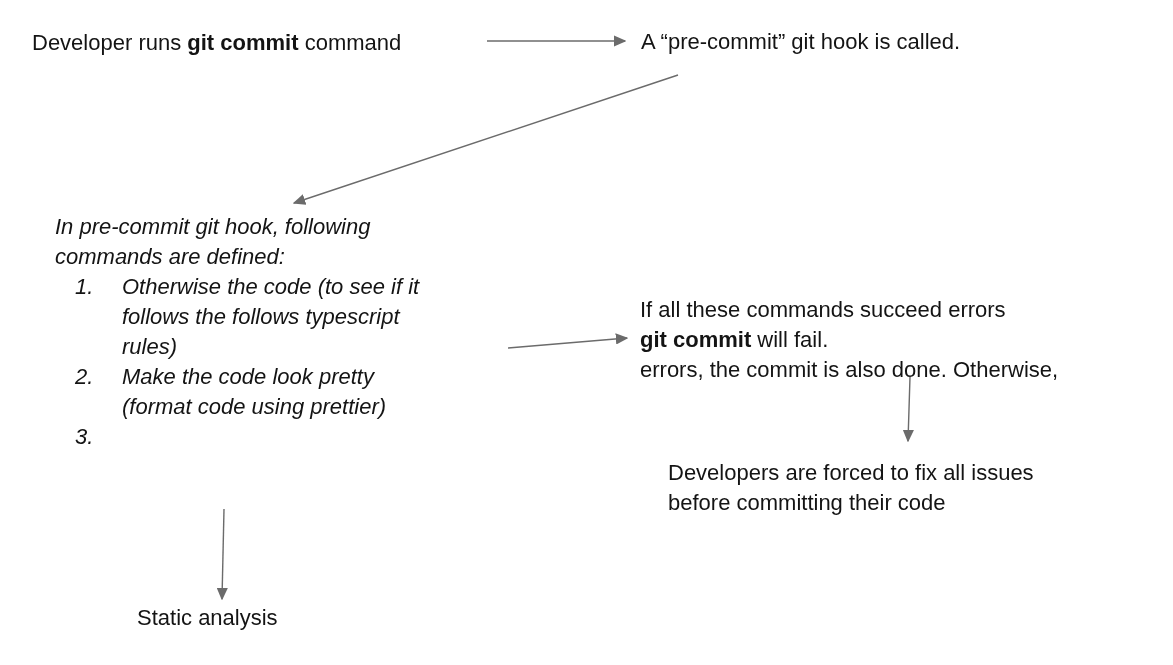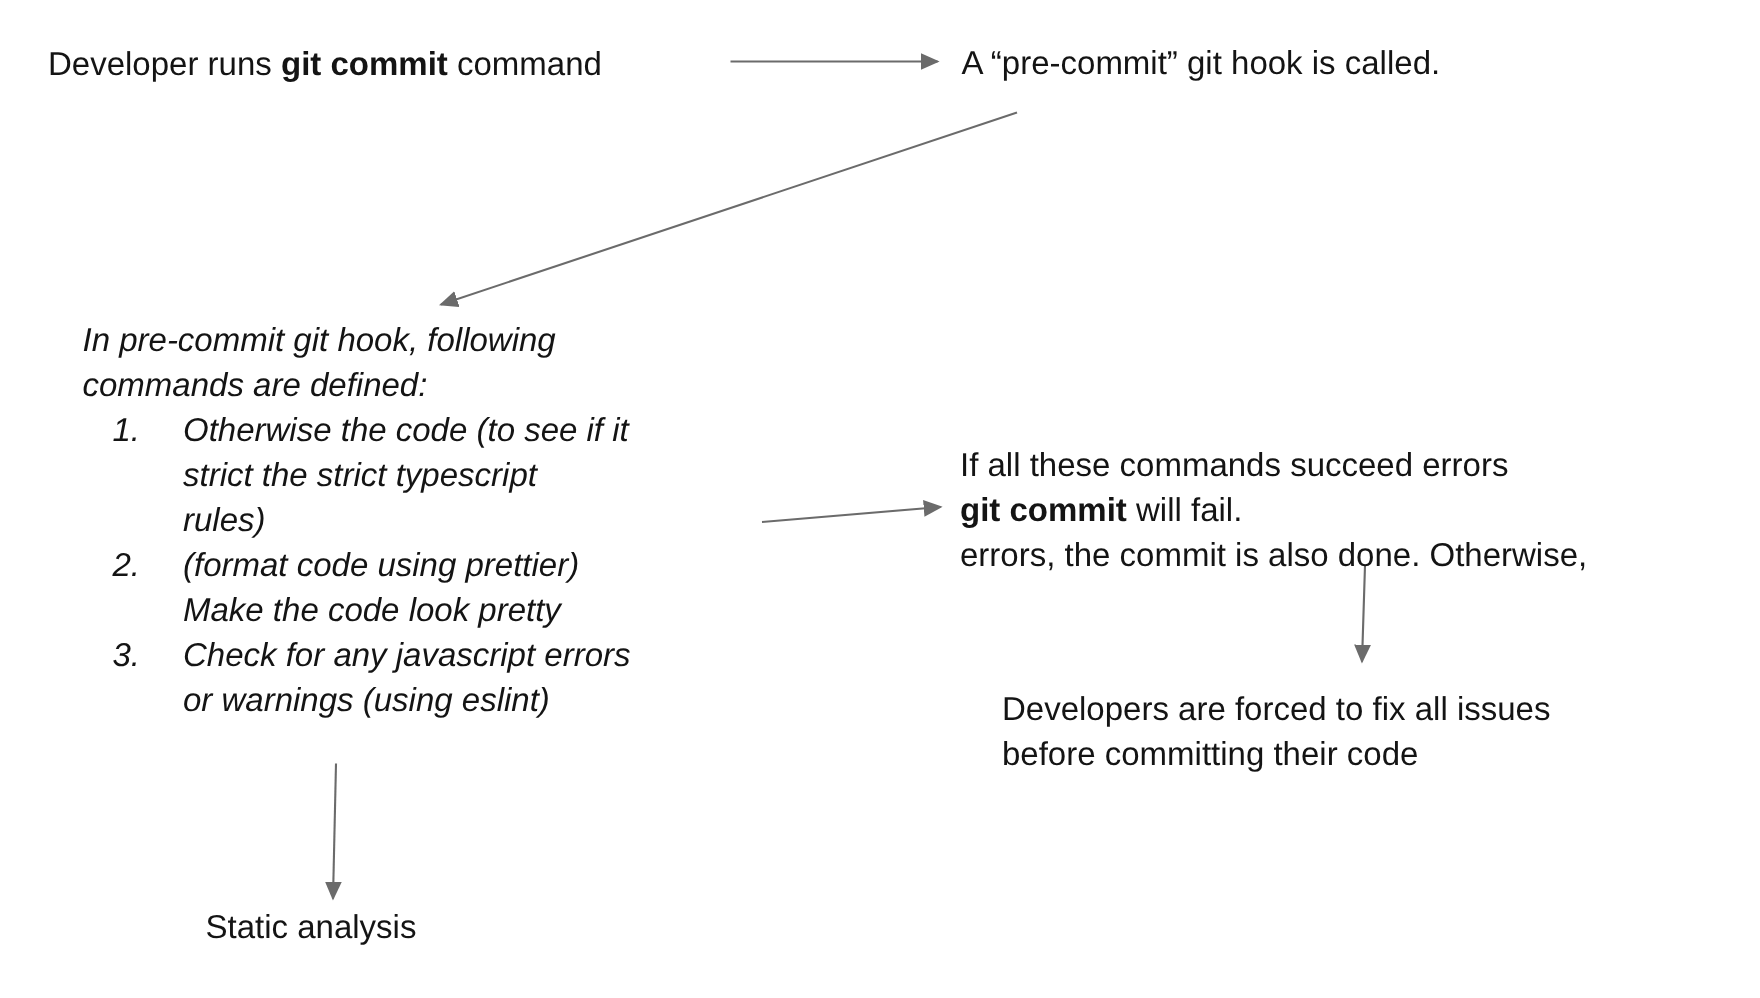--- a/index.html
+++ b/index.html
@@ -69,37 +69,33 @@
   </div>
 
   <div class="node" style="left:55px; top:212px;font-style:italic;">
     <div>In pre-commit git hook, following</div>
     <div>commands are defined:</div>
     <div class="list-items">
       <div class="list-item">
         <span class="item-num">1.</span>
         <span>
           <div>Otherwise the code (to see if it</div>
-          <div>strict the strict typescript</div>
+          <div>follows the follows typescript</div>
           <div>rules)</div>
         </span>
       </div>
       <div class="list-item">
         <span class="item-num">2.</span>
         <span>
+          <div>Make the code look pretty</div>
           <div>(format code using prettier)</div>
-          <div>Make the code look pretty</div>
         </span>
       </div>
       <div class="list-item">
         <span class="item-num">3.</span>
-        <span>
-          <div>Check for any javascript errors</div>
-          <div>or warnings (using eslint)</div>
-        </span>
       </div>
     </div>
   </div>
 
   <div class="node" style="left:640px; top:295px;">
     <div>If all these commands succeed errors</div>
     <div><span class="b">git commit</span><span> will fail.</span></div>
     <div>errors, the commit is also done. Otherwise,</div>
   </div>
 

